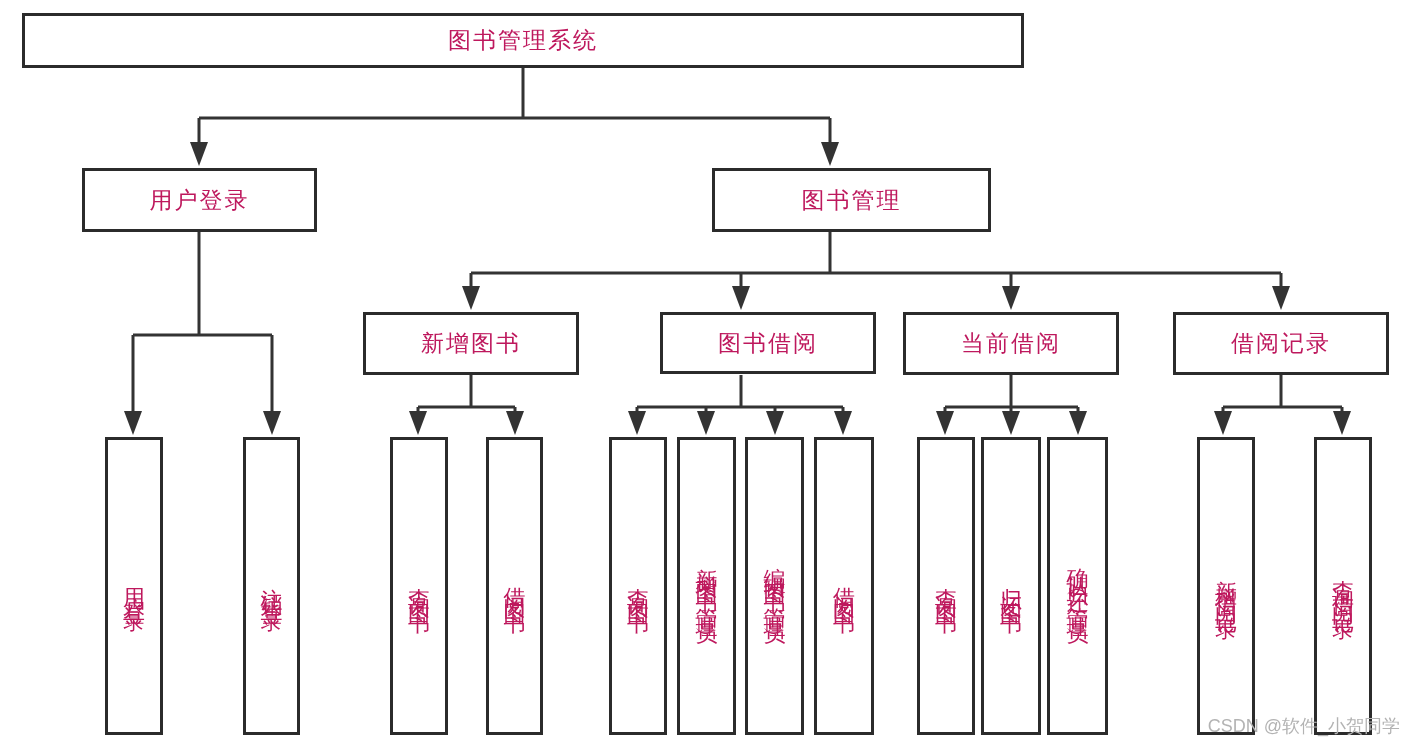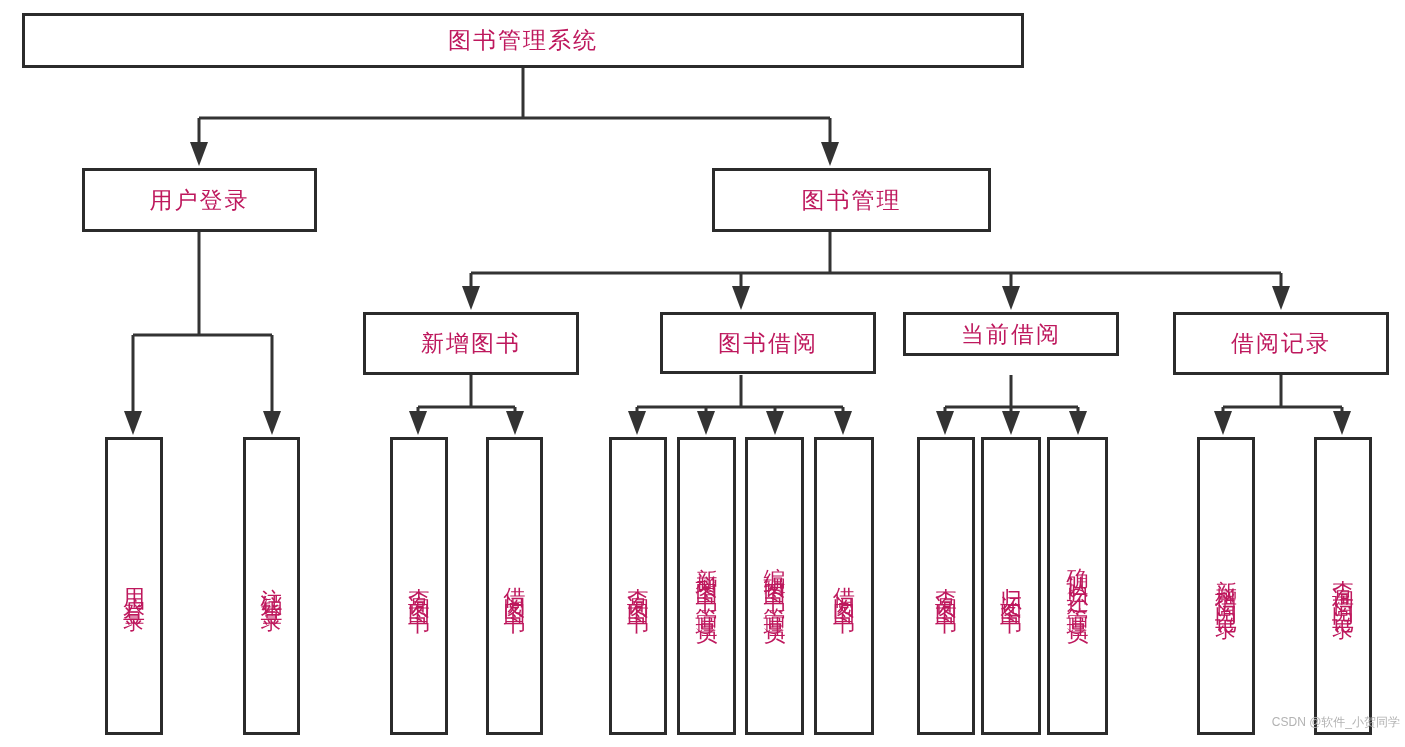--- a/index.html
+++ b/index.html
@@ -39,21 +39,21 @@
     font-size: 22px;
     letter-spacing: 8px;
     line-height: 1;
     white-space: nowrap;
   }
   .watermark {
     position: absolute;
     left: 1185px;
     top: 714px;
     width: 215px;
-    font-size: 12px;
+    font-size: 18px;
     color: #b3b3b3;
     white-space: nowrap;
     z-index: 3;
     text-align: right;
   }
 </style>
 </head>
 <body>
 
 <div class="canvas">
@@ -108,21 +108,21 @@
   <div class="node h" style="left:712px; top:168px; width:279px; height:64px;">
     <span>图书管理</span>
   </div>
 
   <div class="node h" style="left:363px; top:312px; width:216px; height:63px;">
     <span>新增图书</span>
   </div>
   <div class="node h" style="left:660px; top:312px; width:216px; height:62px;">
     <span>图书借阅</span>
   </div>
-  <div class="node h" style="left:903px; top:312px; width:216px; height:44px;">
+  <div class="node h" style="left:903px; top:312px; width:216px; height:63px;">
     <span>当前借阅</span>
   </div>
   <div class="node h" style="left:1173px; top:312px; width:216px; height:63px;">
     <span>借阅记录</span>
   </div>
 
   <div class="node v" style="left:105px; top:437px; width:58px; height:298px;">
     <span>用户登录</span>
   </div>
   <div class="node v" style="left:243px; top:437px; width:57px; height:298px;">

